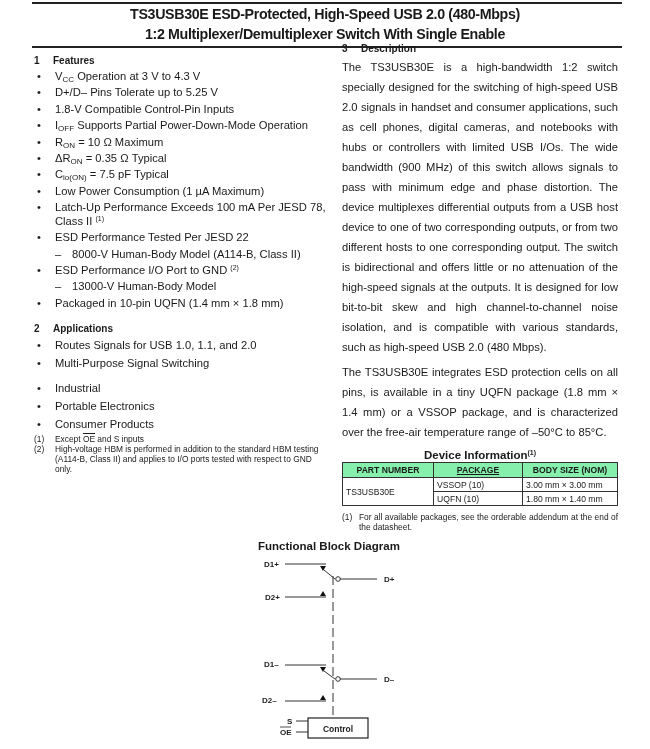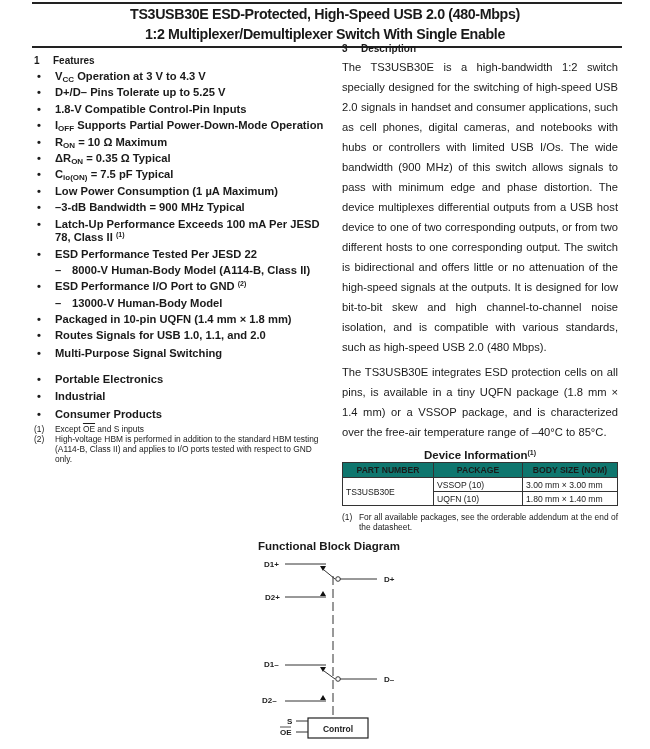--- a/index.html
+++ b/index.html
@@ -7,34 +7,34 @@
          font-family:"Liberation Sans", sans-serif; color:#1a1a1a; }
   .rule { position:absolute; left:32px; width:590px; background:#222; }
   #title { position:absolute; left:0; top:4px; width:650px; text-align:center;
            font-family:"Liberation Sans", sans-serif; font-weight:bold; font-size:15.5px;
            line-height:20px; letter-spacing:-0.4px; transform:scaleX(0.92); transform-origin:center top; }
   .col-left { position:absolute; left:34px; top:52px; width:296px; }
   .col-right { position:absolute; left:342px; top:40px; width:276px; }
   h2 { margin:0; font-size:10px; font-weight:bold; line-height:17px; }
   h2 .num { display:inline-block; width:19px; }
   ul.feat { list-style:none; margin:1px 0 0 0; padding:0; font-size:11.2px; line-height:13.6px; }
-  ul.feat li { position:relative; padding-left:21px; margin:0 0 2.8px 0;font-weight:bold; }
+  ul.feat li { position:relative; padding-left:21px; margin:0 0 2.8px 0; }
   ul.feat li.bul::before { content:"\2022"; position:absolute; left:3px; top:0; }
   ul.feat li.sub { padding-left:38px; }
   ul.feat li.sub::before { content:"\2013"; position:absolute; left:21px; top:0; }
   sub { font-size:8px; vertical-align:-2px; line-height:0; }
   sup { font-size:7px; vertical-align:4px; line-height:0; }
   .fn { font-size:8.4px; line-height:10px; }
   .fn div { position:relative; padding-left:21px; }
   .fn div span.n { position:absolute; left:0; }
   .desc p { margin:0 0 5px 0; font-size:11.2px; line-height:20px; text-align:justify; }
   .ovl { text-decoration:overline; }
   #devinfo-title { text-align:center; font-weight:bold; font-size:11.5px; margin-top:6px; line-height:14px; }
   table { border-collapse:collapse; width:276px; font-size:8.6px; }
-  th { background:#0f766e; border:1px solid #333; font-weight:bold; height:14px; padding:0 3px; }
+  th { background:#86efac; border:1px solid #333; font-weight:bold; height:14px; padding:0 3px; }
   td { border:1px solid #333; padding:0 3px; height:13px; }
   .tfn { font-size:8.4px; line-height:10px; margin-top:6px; position:relative; padding-left:17px; text-align:justify; }
   .tfn span.n { position:absolute; left:0; }
   #diagram { position:absolute; left:240px; top:538px; }
 </style>
 </head>
 <body>
 
 <div class="rule" style="top:2px;height:1.5px;"></div>
 <div id="title">
@@ -47,56 +47,56 @@
   <h2><span class="num">1</span><span>Features</span></h2>
   <ul class="feat" id="features-list">
       <li class="bul"><span>V</span><sub>CC</sub><span> Operation at 3 V to 4.3 V</span></li>
       <li class="bul"><span>D+/D– Pins Tolerate up to 5.25 V</span></li>
       <li class="bul"><span>1.8-V Compatible Control-Pin Inputs</span></li>
       <li class="bul"><span>I</span><sub>OFF</sub><span> Supports Partial Power-Down-Mode Operation</span></li>
       <li class="bul"><span>R</span><sub>ON</sub><span> = 10 Ω Maximum</span></li>
       <li class="bul"><span>ΔR</span><sub>ON</sub><span> = 0.35 Ω Typical</span></li>
       <li class="bul"><span>C</span><sub>io(ON)</sub><span> = 7.5 pF Typical</span></li>
       <li class="bul"><span>Low Power Consumption (1 µA Maximum)</span></li>
-      <li class="bul"><span>–3-dB Bandwidth = 900 MHz Typical</span></li>
       <li class="bul"><span>Latch-Up Performance Exceeds 100 mA Per JESD 78, Class II</span> <sup>(1)</sup></li>
       <li class="bul"><span>ESD Performance Tested Per JESD 22</span></li>
       <li class="sub"><span>8000-V Human-Body Model (A114-B, Class II)</span></li>
       <li class="bul"><span>ESD Performance I/O Port to GND</span> <sup>(2)</sup></li>
       <li class="sub"><span>13000-V Human-Body Model</span></li>
       <li class="bul"><span>Packaged in 10-pin UQFN (1.4 mm × 1.8 mm)</span></li>
     </ul>
 
+  <h2 style="margin-top:10px;"><span class="num">2</span><span>Applications</span></h2>
   <ul class="feat" id="apps-list" style="margin-top:2px;">
       <li class="bul" style="margin-bottom: 4px;">Routes Signals for USB 1.0, 1.1, and 2.0</li>
       <li class="bul" style="margin-bottom: 12px;">Multi-Purpose Signal Switching</li>
+      <li class="bul" style="margin-bottom: 4px;">Industrial</li>
       <li class="bul" style="margin-bottom: 4px;">Portable Electronics</li>
-      <li class="bul" style="margin-bottom: 4px;">Industrial</li>
       <li class="bul" style="margin-bottom: 4px;">Consumer Products</li>
     </ul>
 
   <div class="fn" style="margin-top:-1px;">
     <div><span class="n">(1)</span><span>Except </span><span class="ovl">OE</span><span> and S inputs</span></div>
     <div><span class="n">(2)</span><span>High-voltage HBM is performed in addition to the standard HBM testing (A114-B, Class II) and applies to I/O ports tested with respect to GND only.</span></div>
   </div>
 </div>
 
 <div class="col-right">
   <h2><span class="num">3</span><span>Description</span></h2>
   <div class="desc">
     <p>The TS3USB30E is a high-bandwidth 1:2 switch specially designed for the switching of high-speed USB 2.0 signals in handset and consumer applications, such as cell phones, digital cameras, and notebooks with hubs or controllers with limited USB I/Os. The wide bandwidth (900 MHz) of this switch allows signals to pass with minimum edge and phase distortion. The device multiplexes differential outputs from a USB host device to one of two corresponding outputs, or from two different hosts to one corresponding output. The switch is bidirectional and offers little or no attenuation of the high-speed signals at the outputs. It is designed for low bit-to-bit skew and high channel-to-channel noise isolation, and is compatible with various standards, such as high-speed USB 2.0 (480 Mbps).</p>
-    <p>The TS3USB30E integrates ESD protection cells on all pins, is available in a tiny UQFN package (1.8 mm × 1.4 mm) or a VSSOP package, and is characterized over the free-air temperature range of –40°C to 85°C.</p>
+    <p>The TS3USB30E integrates ESD protection cells on all pins, is available in a tiny UQFN package (1.8 mm × 1.4 mm) or a VSSOP package, and is characterized over the free-air temperature range of –50°C to 85°C.</p>
   </div>
 
   <div id="devinfo-title"><span>Device Information</span><sup>(1)</sup></div>
   <table>
     <tbody>
         <tr>
       <th style="width:84px;">PART NUMBER</th>
-      <th style="width:82px;">PACKAGE</th>
+      <th style="width:82px;text-decoration:underline;">PACKAGE</th>
       <th>BODY SIZE (NOM)</th>
     </tr>
     <tr>
       <td rowspan="2">TS3USB30E</td>
       <td>VSSOP (10)</td>
       <td>3.00 mm × 3.00 mm</td>
     </tr>
     <tr>
       <td>UQFN (10)</td>
       <td>1.80 mm × 1.40 mm</td>

